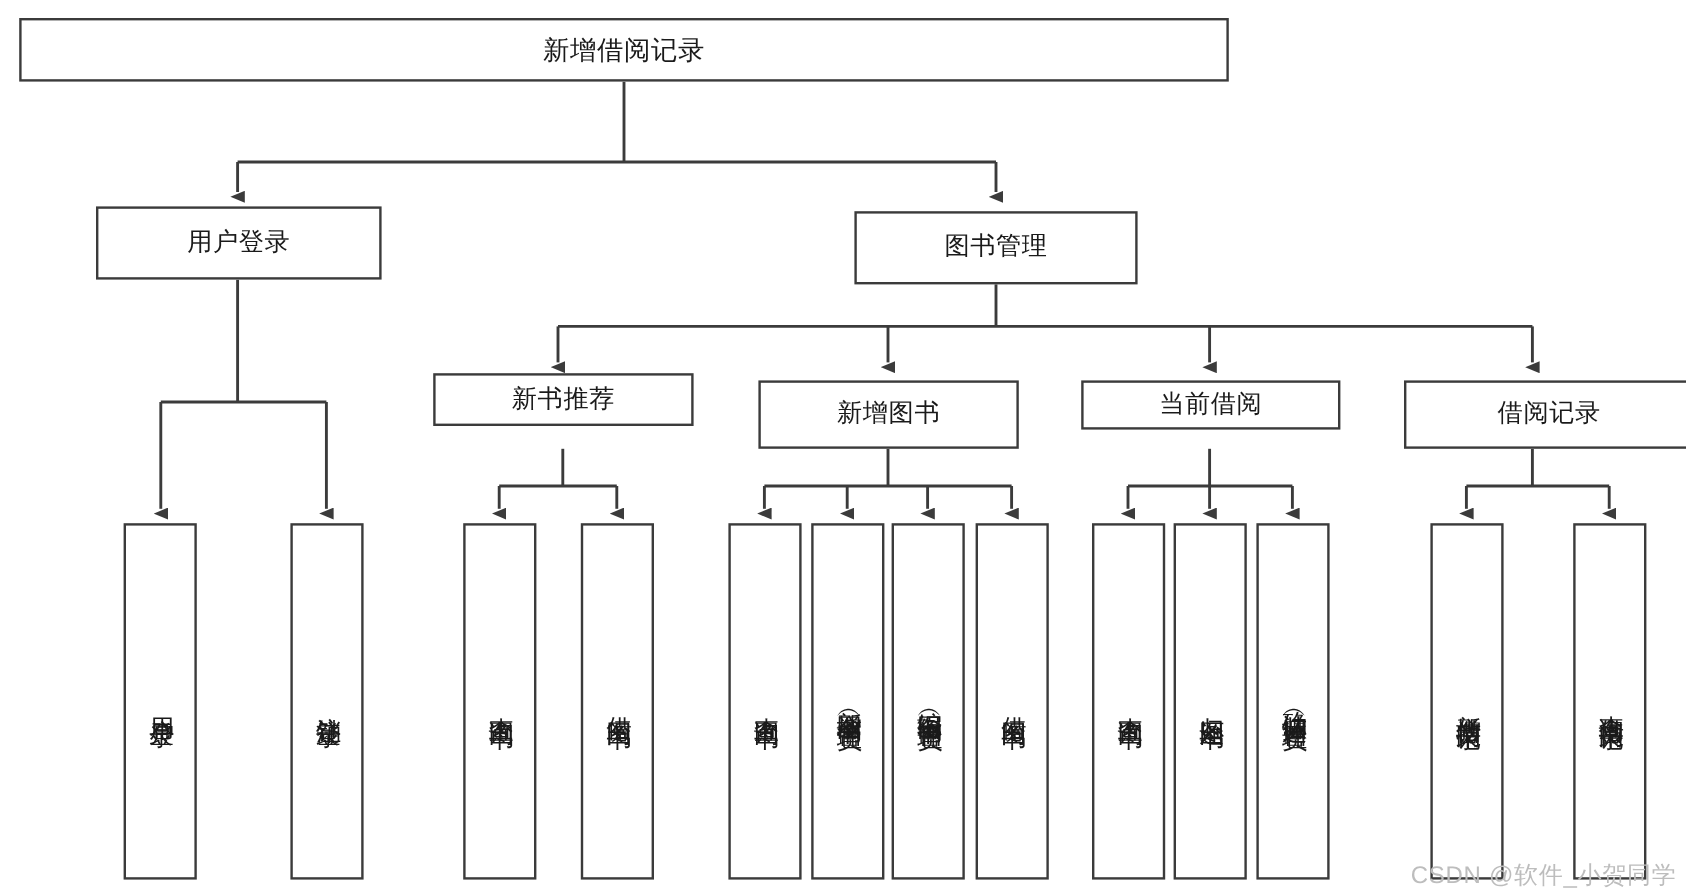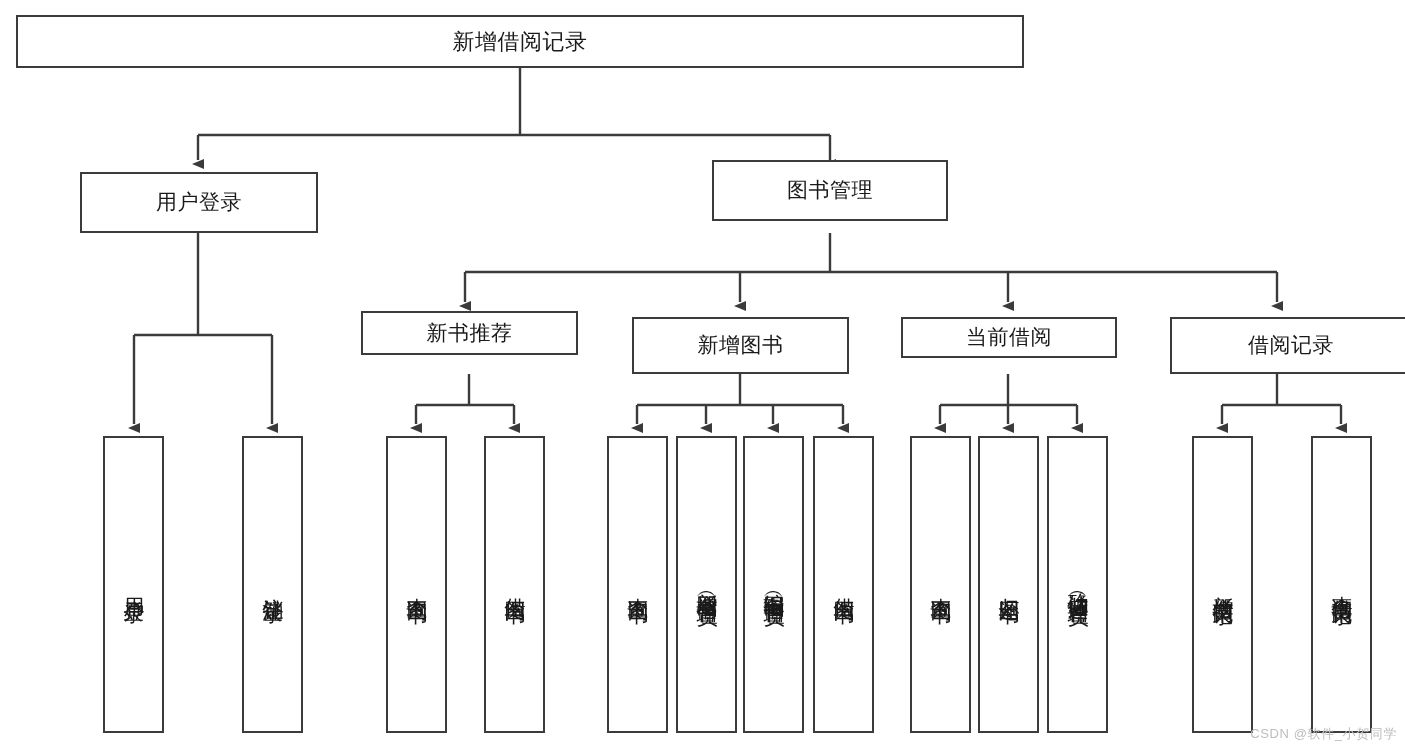--- a/index.html
+++ b/index.html
@@ -49,21 +49,21 @@
     letter-spacing: 2px;
     padding: 4px 0;
   }
   .node.root {
     font-size: 22px;
   }
   .watermark {
     position: absolute;
     right: 8px;
     bottom: 4px;
-    font-size: 13px;
+    font-size: 20px;
     color: #bdbdbd;
     letter-spacing: 0.6px;
     white-space: nowrap;
     font-family: "Liberation Sans", "DejaVu Sans", sans-serif;
   }
 </style>
 </head>
 <body>
 
 <div id="canvas">
@@ -114,21 +114,21 @@
       <path d="M1277,374 L1277,405"></path>
       <path d="M1222,405 L1341,405"></path>
       <path d="M1222,405 L1222,424" marker-end="url(#arrow)"></path>
       <path d="M1341,405 L1341,424" marker-end="url(#arrow)"></path>
     </g>
   </svg>
 
   <div class="node horiz root" style="left:16px; top:15px; width:1008px; height:53px;">新增借阅记录</div>
 
   <div class="node horiz" style="left:80px; top:172px; width:238px; height:61px;">用户登录</div>
-  <div class="node horiz" style="left:712px; top:160px; width:236px; height:61px;">图书管理</div>
+  <div class="node horiz" style="left:712px; top:176px; width:236px; height:61px;">图书管理</div>
 
   <div class="node horiz" style="left:361px; top:311px; width:217px; height:44px;">新书推荐</div>
   <div class="node horiz" style="left:632px; top:317px; width:217px; height:57px;">新增图书</div>
   <div class="node horiz" style="left:901px; top:317px; width:216px; height:41px;">当前借阅</div>
   <div class="node horiz" style="left:1170px; top:317px; width:242px; height:57px;">借阅记录</div>
 
   <div class="node vert" style="left:103px; top:436px; width:61px; height:297px;">用户登录</div>
   <div class="node vert" style="left:242px; top:436px; width:61px; height:297px;">注销登录</div>
 
   <div class="node vert" style="left:386px; top:436px; width:61px; height:297px;">查询图书</div>

